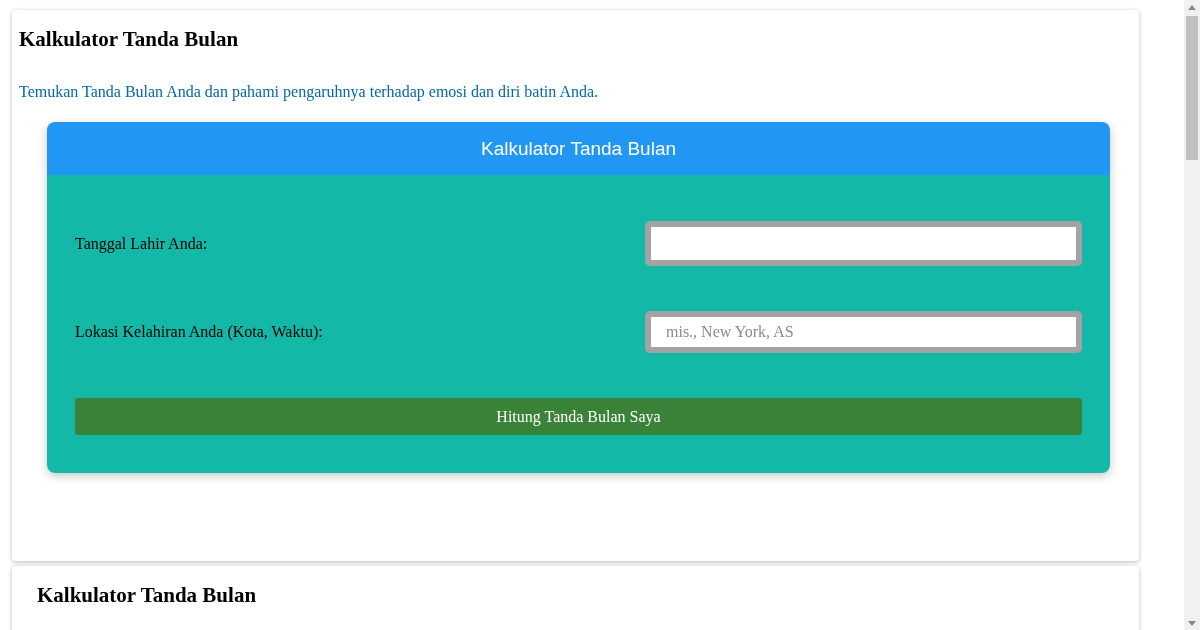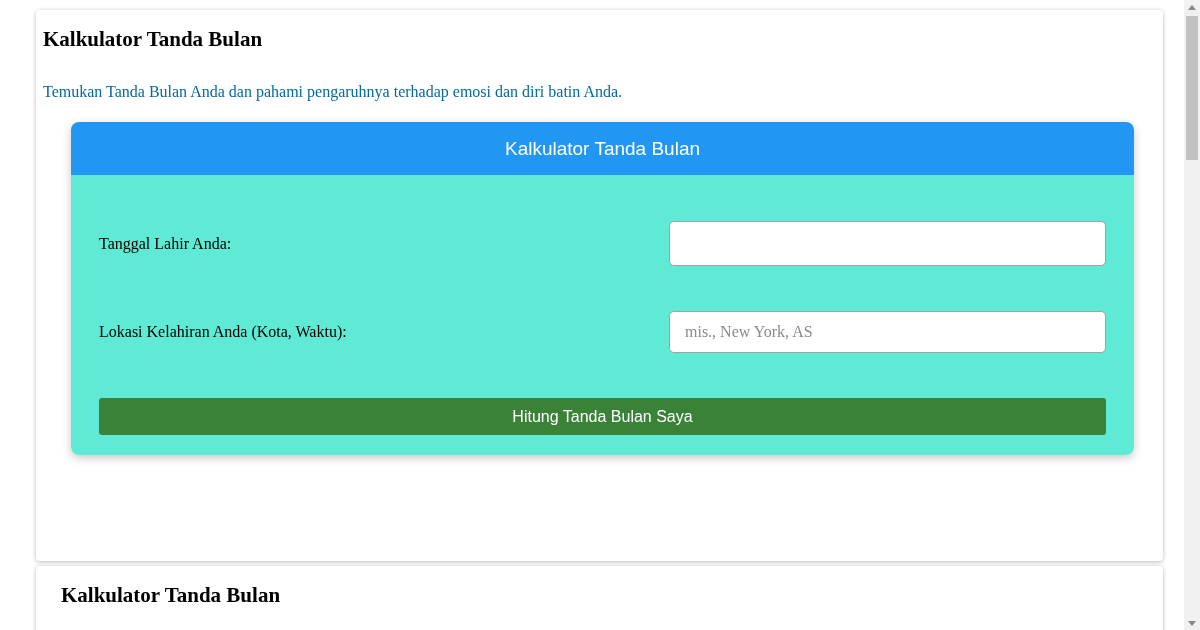--- a/index.html
+++ b/index.html
@@ -5,21 +5,21 @@
   html, body { margin:0; padding:0; }
   body {
     width:1200px; height:630px; overflow:hidden;
     background:#ffffff;
     font-family:"Liberation Serif", serif;
   }
   .viewport { position:relative; width:1200px; height:630px; overflow:hidden; }
 
   .panel {
     background:#ffffff;
-    margin-left:36px;
+    margin-left:12px;
     width:1127px;
     box-sizing:border-box;
     box-shadow:0 1px 4px rgba(0,0,0,0.28);
     border-radius:4px;
   }
   .top-panel { margin-top:10px; height:551px; padding:17px 7px 3px; }
 
   .page-title {
     font-size:21px; font-weight:bold; margin:0; color:#000;
     font-family:"Liberation Serif", serif;
@@ -34,42 +34,42 @@
   .card-header {
     background:#2196f3;
     height:53px;
     border-radius:8px 8px 0 0;
     display:flex; align-items:center; justify-content:center;
     color:#ffffff;
     font-family:"Liberation Sans", sans-serif;
     font-size:19px;
   }
   .card-body {
-    background:#5eead4;
+    background:#14b8a6;
     border-radius:0 0 8px 8px;
-    padding:46px 28px 20px;
+    padding:46px 28px 38px;
   }
   .form-row {
     display:flex; align-items:center; justify-content:space-between;
     margin-bottom:45px;
   }
   .form-row label { font-size:16px; color:#000; }
   .field-input {
     width:437px; height:45px; box-sizing:border-box;
-    border:1px solid #a3a3a3; border-radius:5px;
+    border:6px solid #a3a3a3; border-radius:5px;
     background:#ffffff; padding:0 15px;
     font-family:"Liberation Serif", serif; font-size:16px; color:#333;
     outline:none;
   }
   .field-input.short { height:42px; }
   .field-input::placeholder { color:#8a8a8a; }
   .submit-btn {
     display:block; width:100%; height:37px;
     background:#3b8239; border:none; border-radius:3px;
-    color:#ffffff; font-family:Liberation Sans, sans-serif; font-size:16px;
+    color:#ffffff; font-family:Liberation Serif, serif; font-size:16px;
     cursor:pointer;
   }
 
   .bottom-panel { margin-top:5px; padding:12px 25px 40px; min-height:120px; }
   .article-heading {
     font-size:21px; font-weight:bold; margin:5px 0 0; color:#000;
     font-family:"Liberation Serif", serif;
   }
 
   

